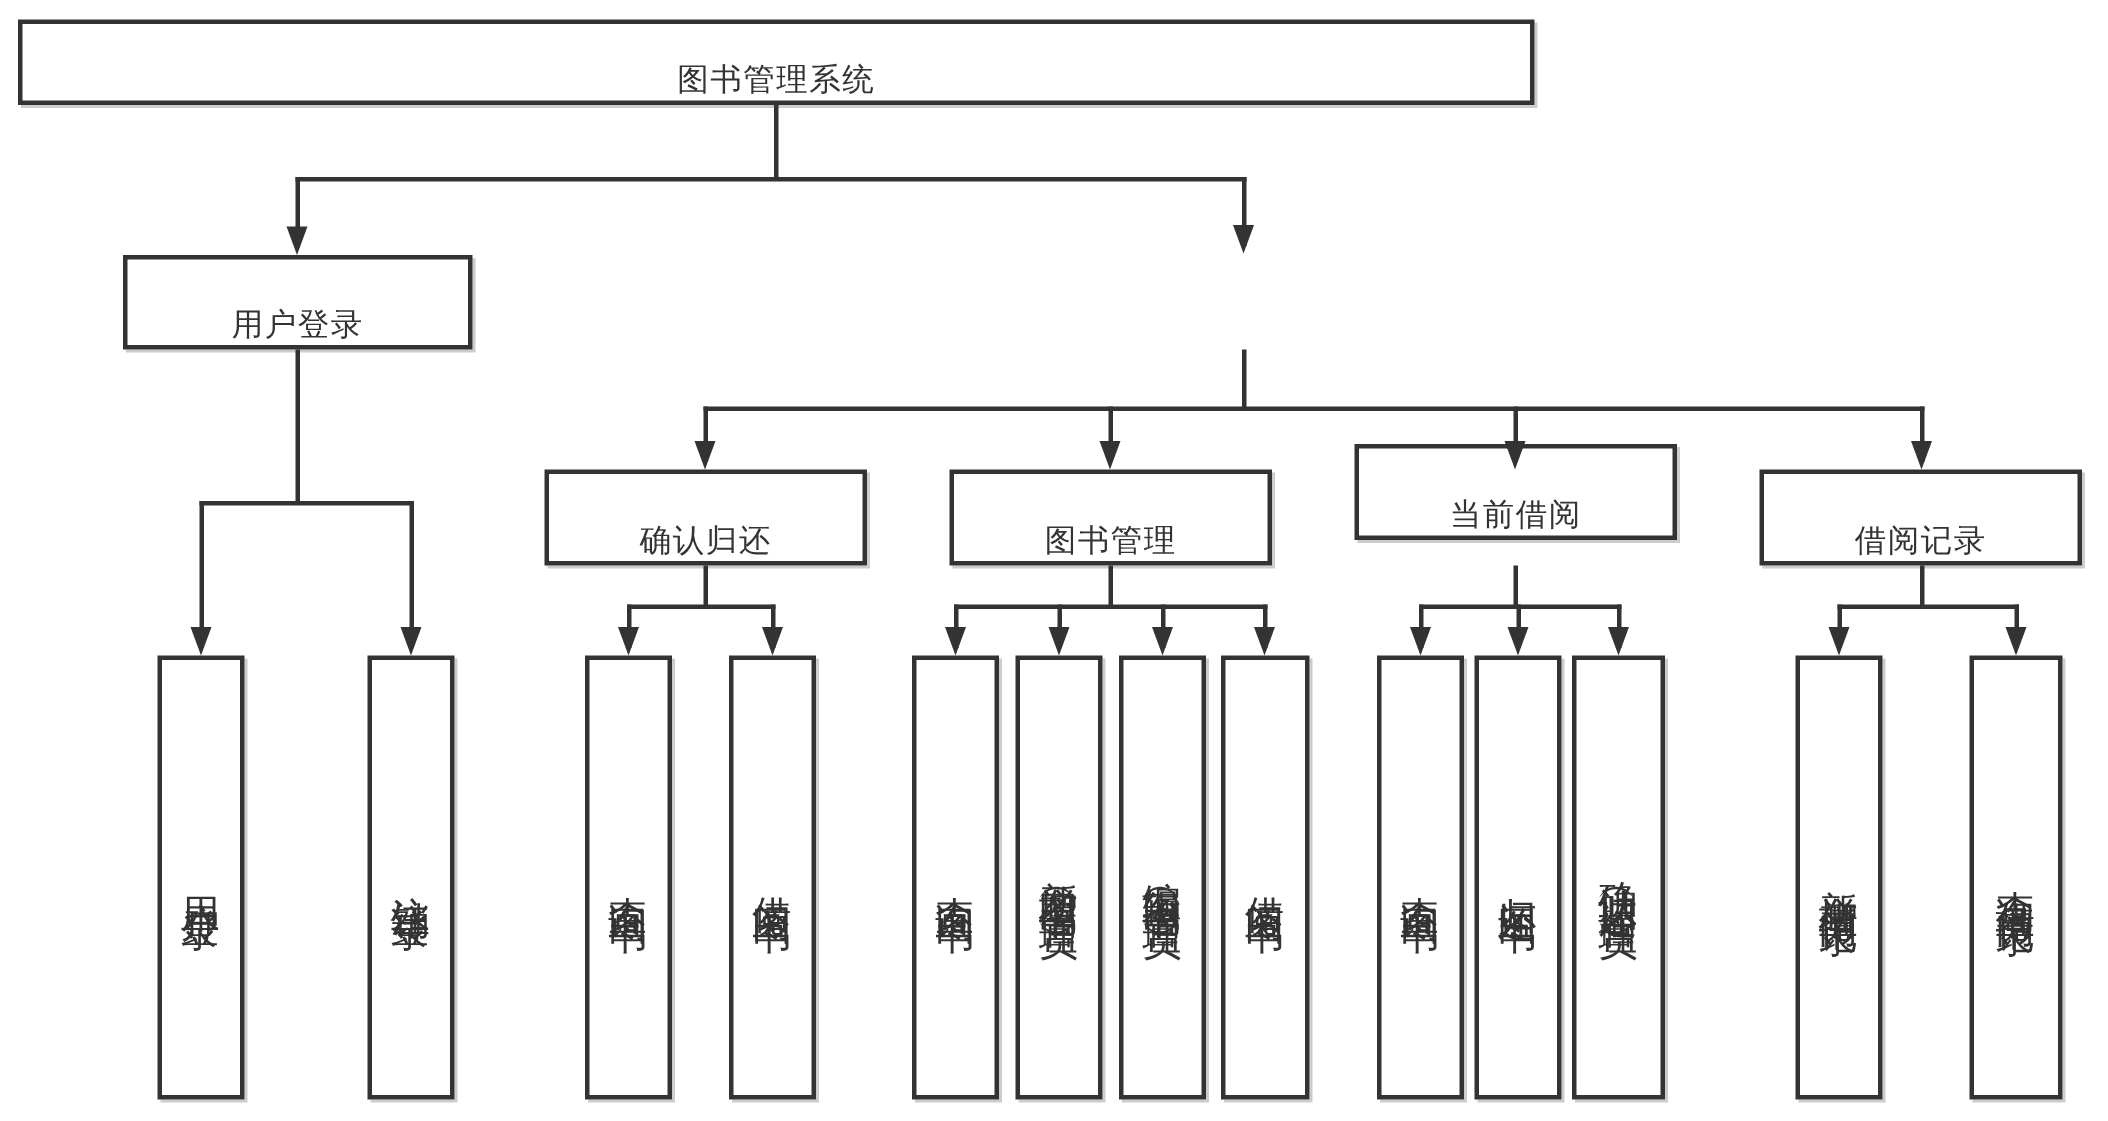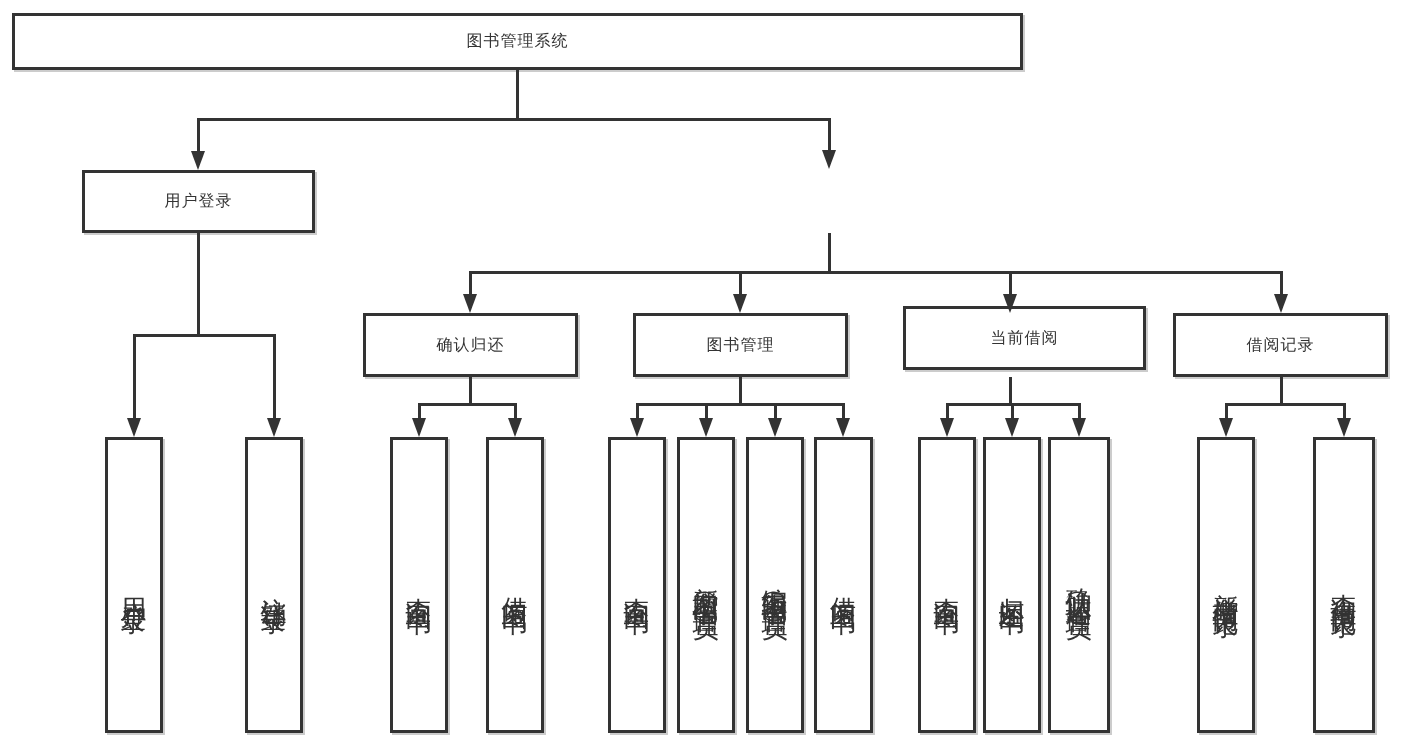--- a/index.html
+++ b/index.html
@@ -20,23 +20,24 @@
     box-sizing: border-box;
     border: 3px solid #333333;
     background: #ffffff;
     box-shadow: 2px 2px 0 #cccccc;
     display: flex;
     align-items: center;
     justify-content: center;
     color: #333333;
   }
   .node.h {
-    font-size: 16px;
+    font-size: 21px;
     letter-spacing: 1px;
     white-space: nowrap;
+    align-items: flex-end;
   }
   .node.v span {
     writing-mode: vertical-rl;
     text-orientation: mixed;
     font-size: 26px;
     line-height: 1;
     letter-spacing: 4px;
     color: #333333;
   }
   .cline {
@@ -70,21 +71,21 @@
     </div>
     <div class="node h" style="left: 82px; top: 170px; width: 233px; height: 63px; border-color: rgb(51, 51, 51);">
       <span>用户登录</span>
     </div>
     <div class="node h" style="left: 363px; top: 313px; width: 215px; height: 64px; border-color: rgb(51, 51, 51);">
       <span>确认归还</span>
     </div>
     <div class="node h" style="left: 633px; top: 313px; width: 215px; height: 64px; border-color: rgb(51, 51, 51);">
       <span>图书管理</span>
     </div>
-    <div class="node h" style="left: 903px; top: 306px; width: 243px; height: 64px; border-color: rgb(51, 51, 51);">
+    <div class="node h" style="left: 903px; top: 296px; width: 215px; height: 64px; border-color: rgb(51, 51, 51);">
       <span>当前借阅</span>
     </div>
     <div class="node h" style="left: 1173px; top: 313px; width: 215px; height: 64px; border-color: rgb(51, 51, 51);">
       <span>借阅记录</span>
     </div>
     <div class="node v" style="left: 105px; top: 437px; width: 58px; height: 296px; border-color: rgb(51, 51, 51);">
       <span>用户登录</span>
     </div>
     <div class="node v" style="left: 245px; top: 437px; width: 58px; height: 296px; border-color: rgb(51, 51, 51);">
       <span>注销登录</span>

